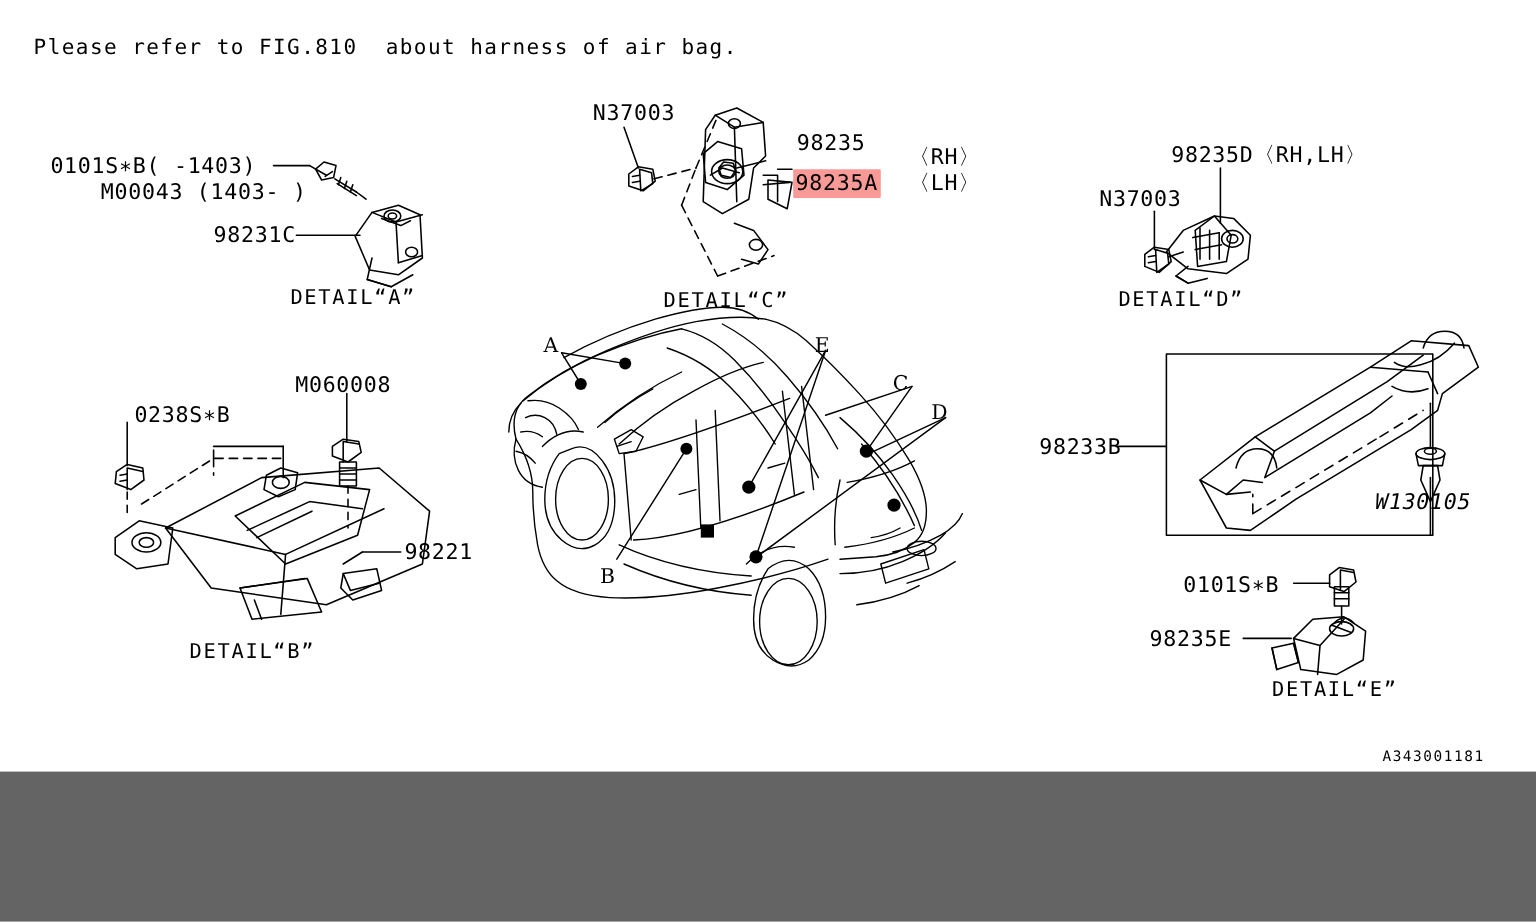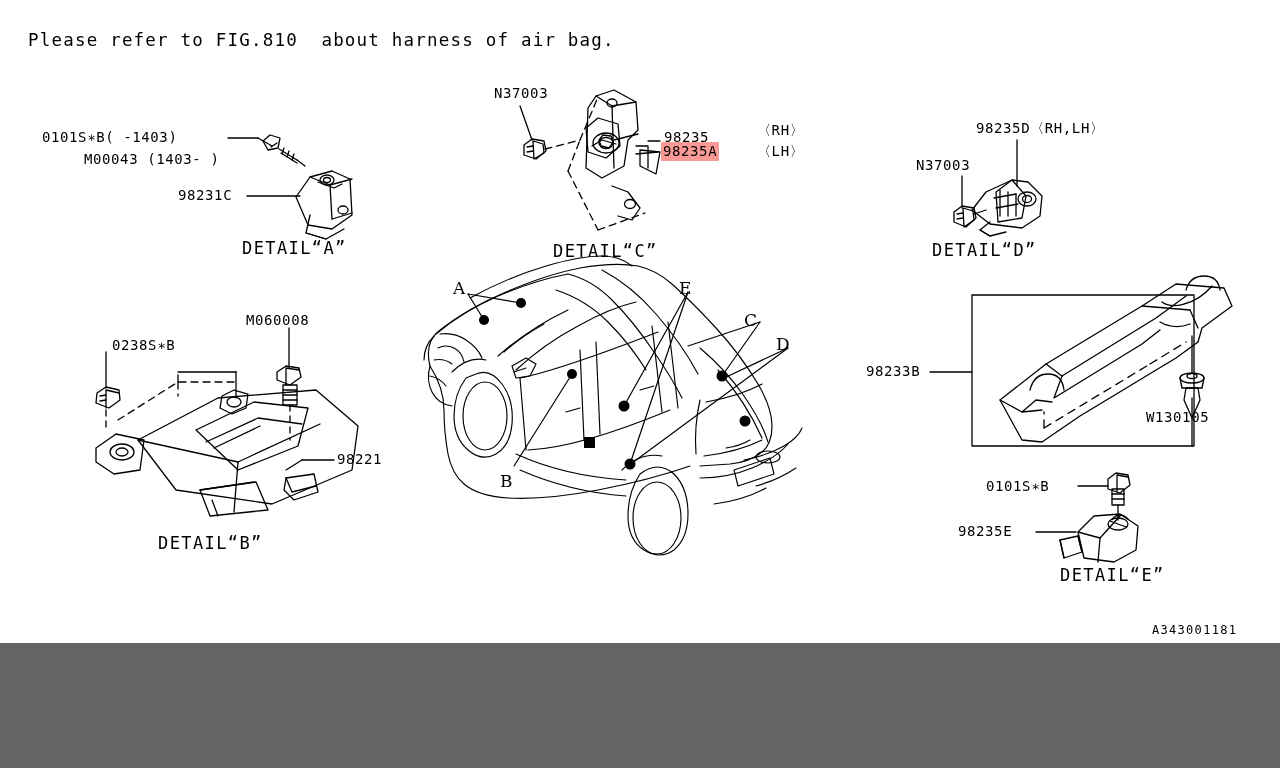--- a/index.html
+++ b/index.html
@@ -2,21 +2,21 @@
 <html><head>
 <meta charset="utf-8">
 <style>
   html,body{margin:0;padding:0;background:#ffffff;}
   body{width:1280px;height:768px;overflow:hidden;
        font-family:"DejaVu Sans Mono","Liberation Mono",monospace;}
   #sheet{position:relative;width:1228px;height:768px;background:#fff;}
   svg.layer{position:absolute;left:0;top:0;width:1280px;height:768px;}
   .lbl{position:absolute;white-space:pre;color:#000;
        font-family:"DejaVu Sans Mono","Liberation Mono",monospace;
-       font-size:14px;letter-spacing:0.6px;line-height:1;}
+       font-size:18px;letter-spacing:0.6px;line-height:1;}
   .note{font-size:17.5px;letter-spacing:1.2px;}
   .detail{font-size:17px;letter-spacing:1.4px;}
   .callout{font-size:17px;font-family:"DejaVu Serif","Liberation Serif",serif;}
   .hl{background:#f99a97;padding:1px 2px 2px 2px;border-radius:1px;}
   .drawno{font-size:12px;letter-spacing:1.3px;}
   #footer{position:absolute;left:0;top:643px;width:1280px;height:125px;
           background:#646464;}
 </style>
 </head>
 <body>
@@ -24,37 +24,37 @@
 <div id="sheet">
 
   <div class="lbl note" style="left:28px;top:32px;">Please refer to FIG.810  about harness of air bag.</div>
 
   <div class="lbl" style="left:42px;top:130px;">0101S∗B( -1403)</div>
   <div class="lbl" style="left:42px;top:152px;padding-left:42px;">M00043 (1403- )</div>
   <div class="lbl" style="left:178px;top:188px;">98231C</div>
   <div class="lbl detail" style="left:242px;top:240px;">DETAIL“A”</div>
 
   <div class="lbl" style="left:494px;top:86px;">N37003</div>
-  <div class="lbl" style="left:664px;top:130px;">98235</div>
+  <div class="lbl" style="left:664px;top:111px;">98235</div>
   <div class="lbl" style="left:757px;top:123px;">〈RH〉</div>
   <div class="lbl" style="left:661px;top:144px;"><span class="hl" style="background: rgb(249, 154, 151);">98235A</span></div>
   <div class="lbl" style="left:757px;top:144px;">〈LH〉</div>
   <div class="lbl detail" style="left:553px;top:243px;">DETAIL“C”</div>
 
   <div class="lbl" style="left:976px;top:121px;">98235D〈RH,LH〉</div>
   <div class="lbl" style="left:916px;top:158px;">N37003</div>
   <div class="lbl detail" style="left:932px;top:242px;">DETAIL“D”</div>
 
   <div class="lbl" style="left:76px;top:338px;margin-left:36px;">0238S∗B</div>
   <div class="lbl" style="left:246px;top:313px;">M060008</div>
   <div class="lbl" style="left:337px;top:452px;">98221</div>
   <div class="lbl detail" style="left:158px;top:535px;">DETAIL“B”</div>
 
   <div class="lbl" style="left:866px;top:364px;">98233B</div>
-  <div class="lbl" style="left:1146px;top:410px;">W130105</div>
+  <div class="lbl" style="left:1146px;top:410px;font-style:italic;">W130105</div>
 
   <div class="lbl" style="left:986px;top:479px;">0101S∗B</div>
   <div class="lbl" style="left:958px;top:524px;">98235E</div>
   <div class="lbl detail" style="left:1060px;top:567px;">DETAIL“E”</div>
 
   <div class="lbl callout" style="left:453px;top:280px;">A</div>
   <div class="lbl callout" style="left:500px;top:473px;">B</div>
   <div class="lbl callout" style="left:744px;top:312px;">C</div>
   <div class="lbl callout" style="left:776px;top:336px;">D</div>
   <div class="lbl callout" style="left:679px;top:280px;">E</div>

